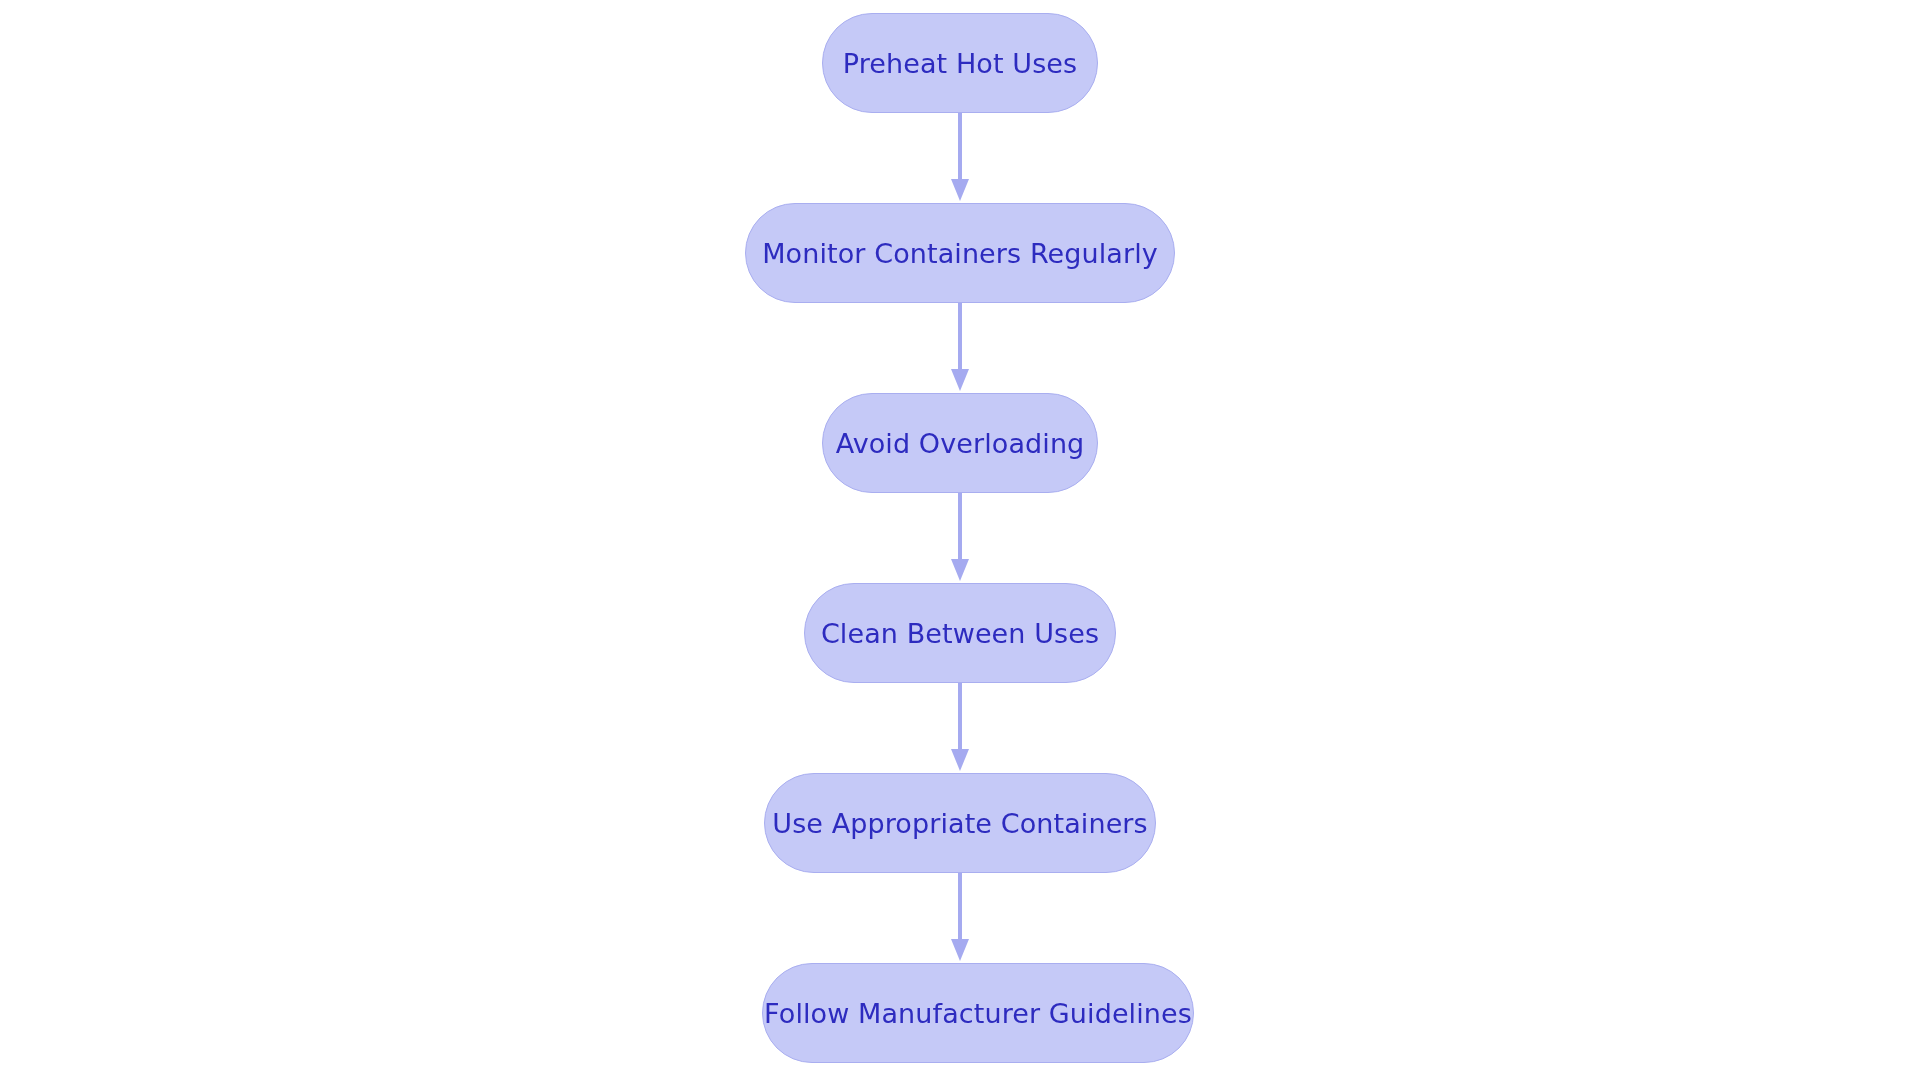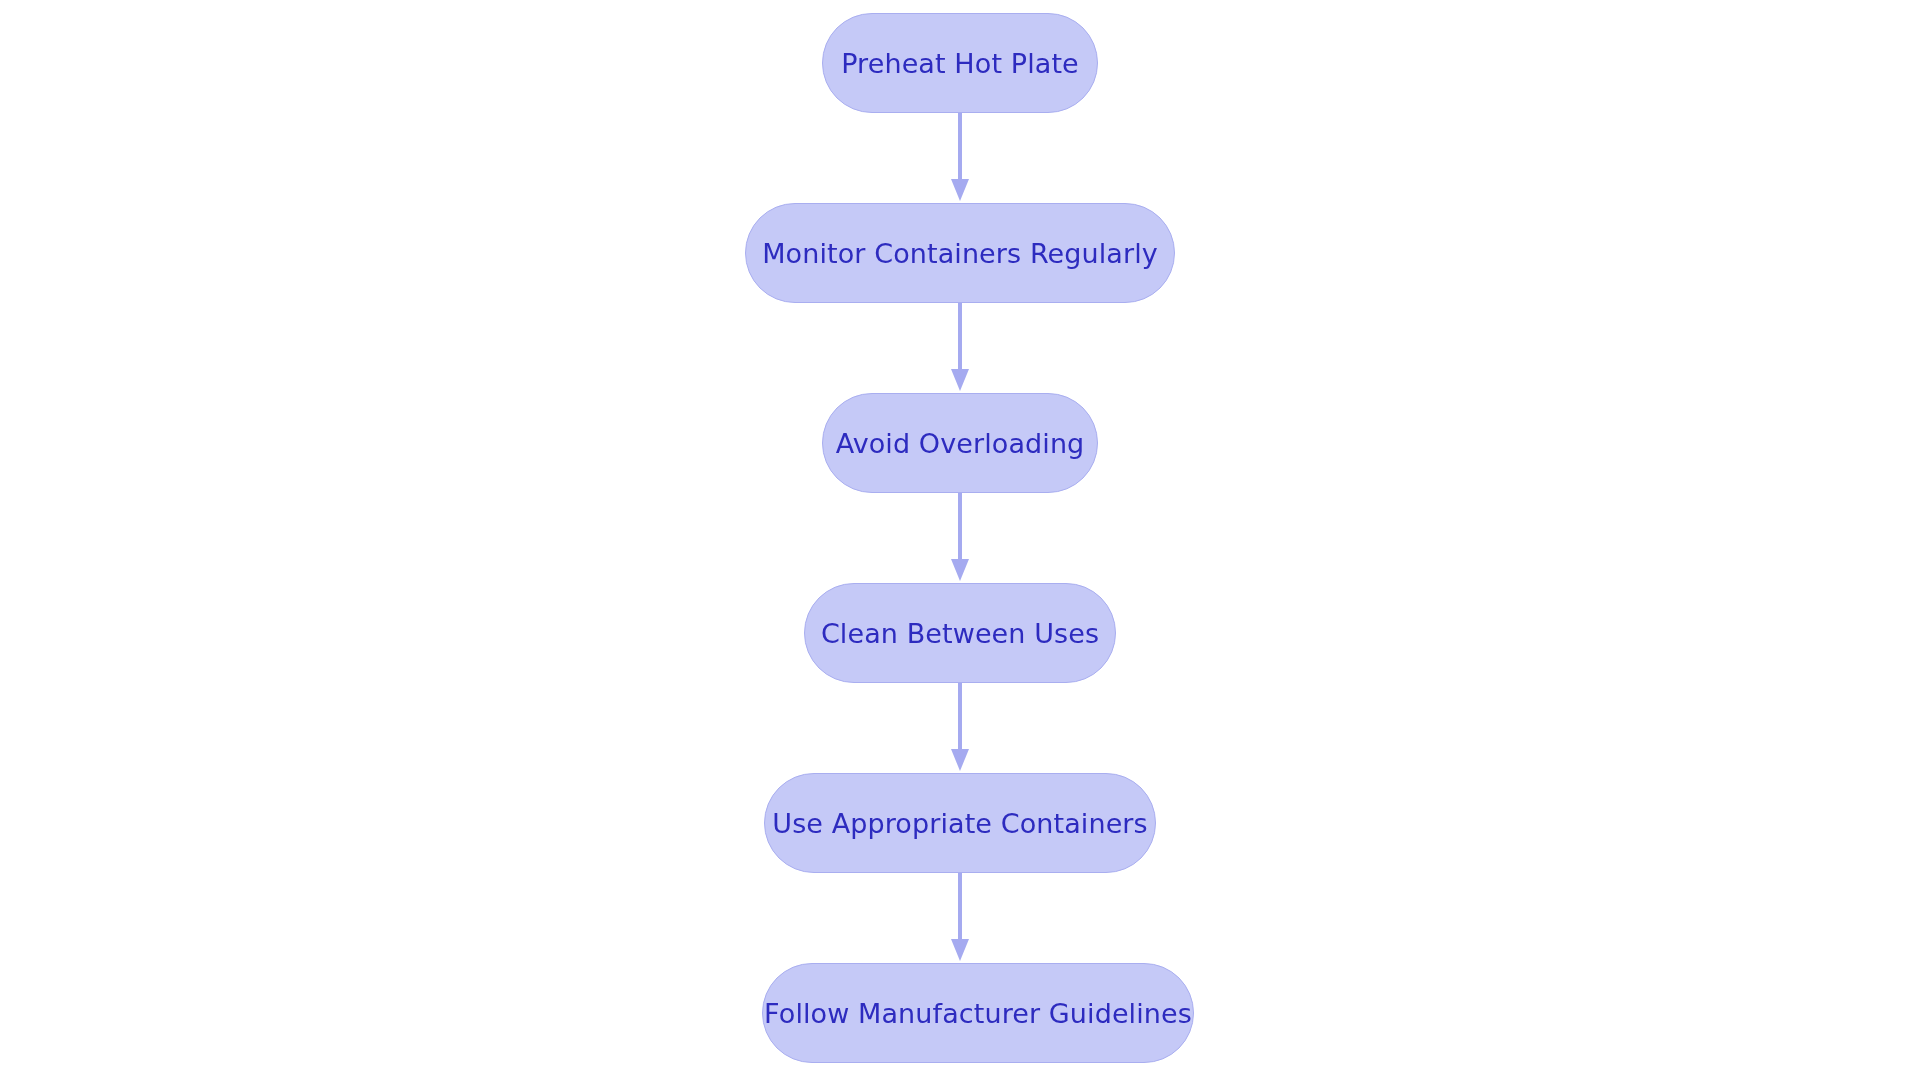--- a/index.html
+++ b/index.html
@@ -81,21 +81,21 @@
 </head>
 <body>
 
 <div id="flowchart-canvas">
   <div class="flow-column">
 
     <div class="spacer-top"></div>
 
     <div class="node-slot">
       <div class="flow-node w-0">
-        <span class="flow-node-label">Preheat Hot Plate</span>
+        <span class="flow-node-label">Preheat Hot Uses</span>
       </div>
     </div>
 
     <svg class="flow-connector" viewBox="0 0 30 90">
       <line x1="15" y1="0" x2="15" y2="72" stroke="#a5aaf0" stroke-width="4"></line>
       <polygon points="6,66 24,66 15,88" fill="#a5aaf0"></polygon>
     </svg>
 
     <div class="node-slot">
       <div class="flow-node w-1">

